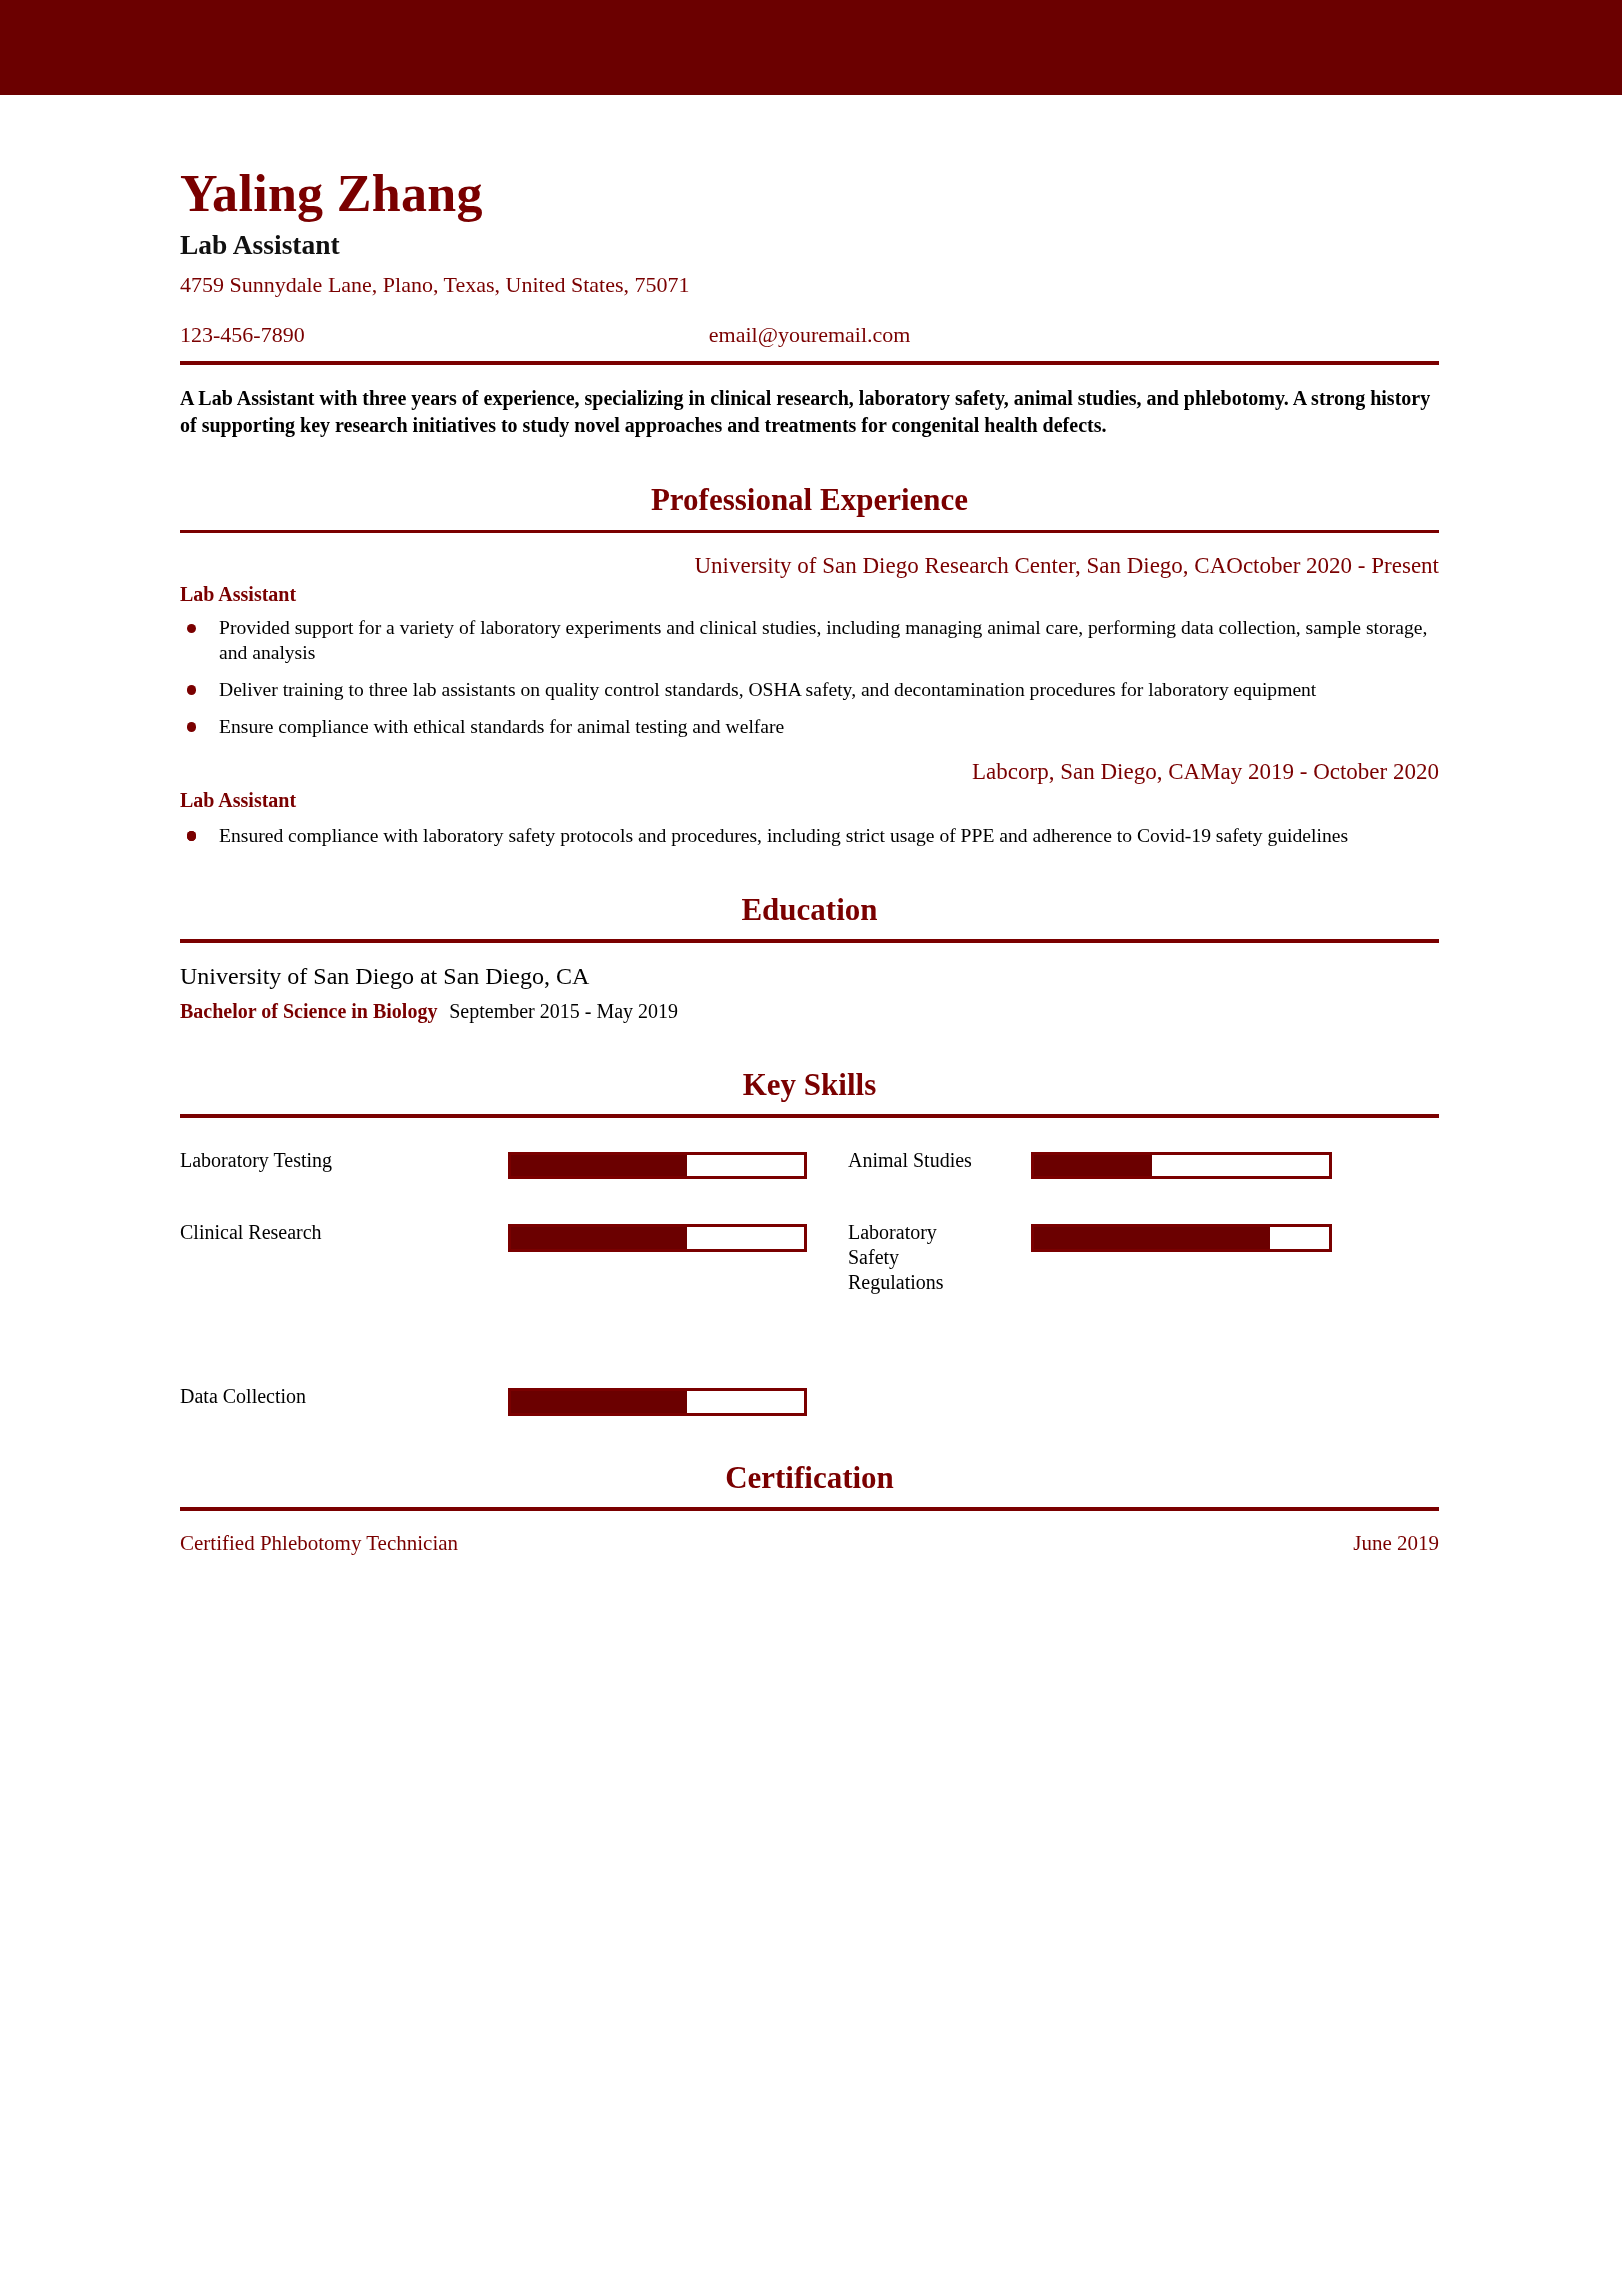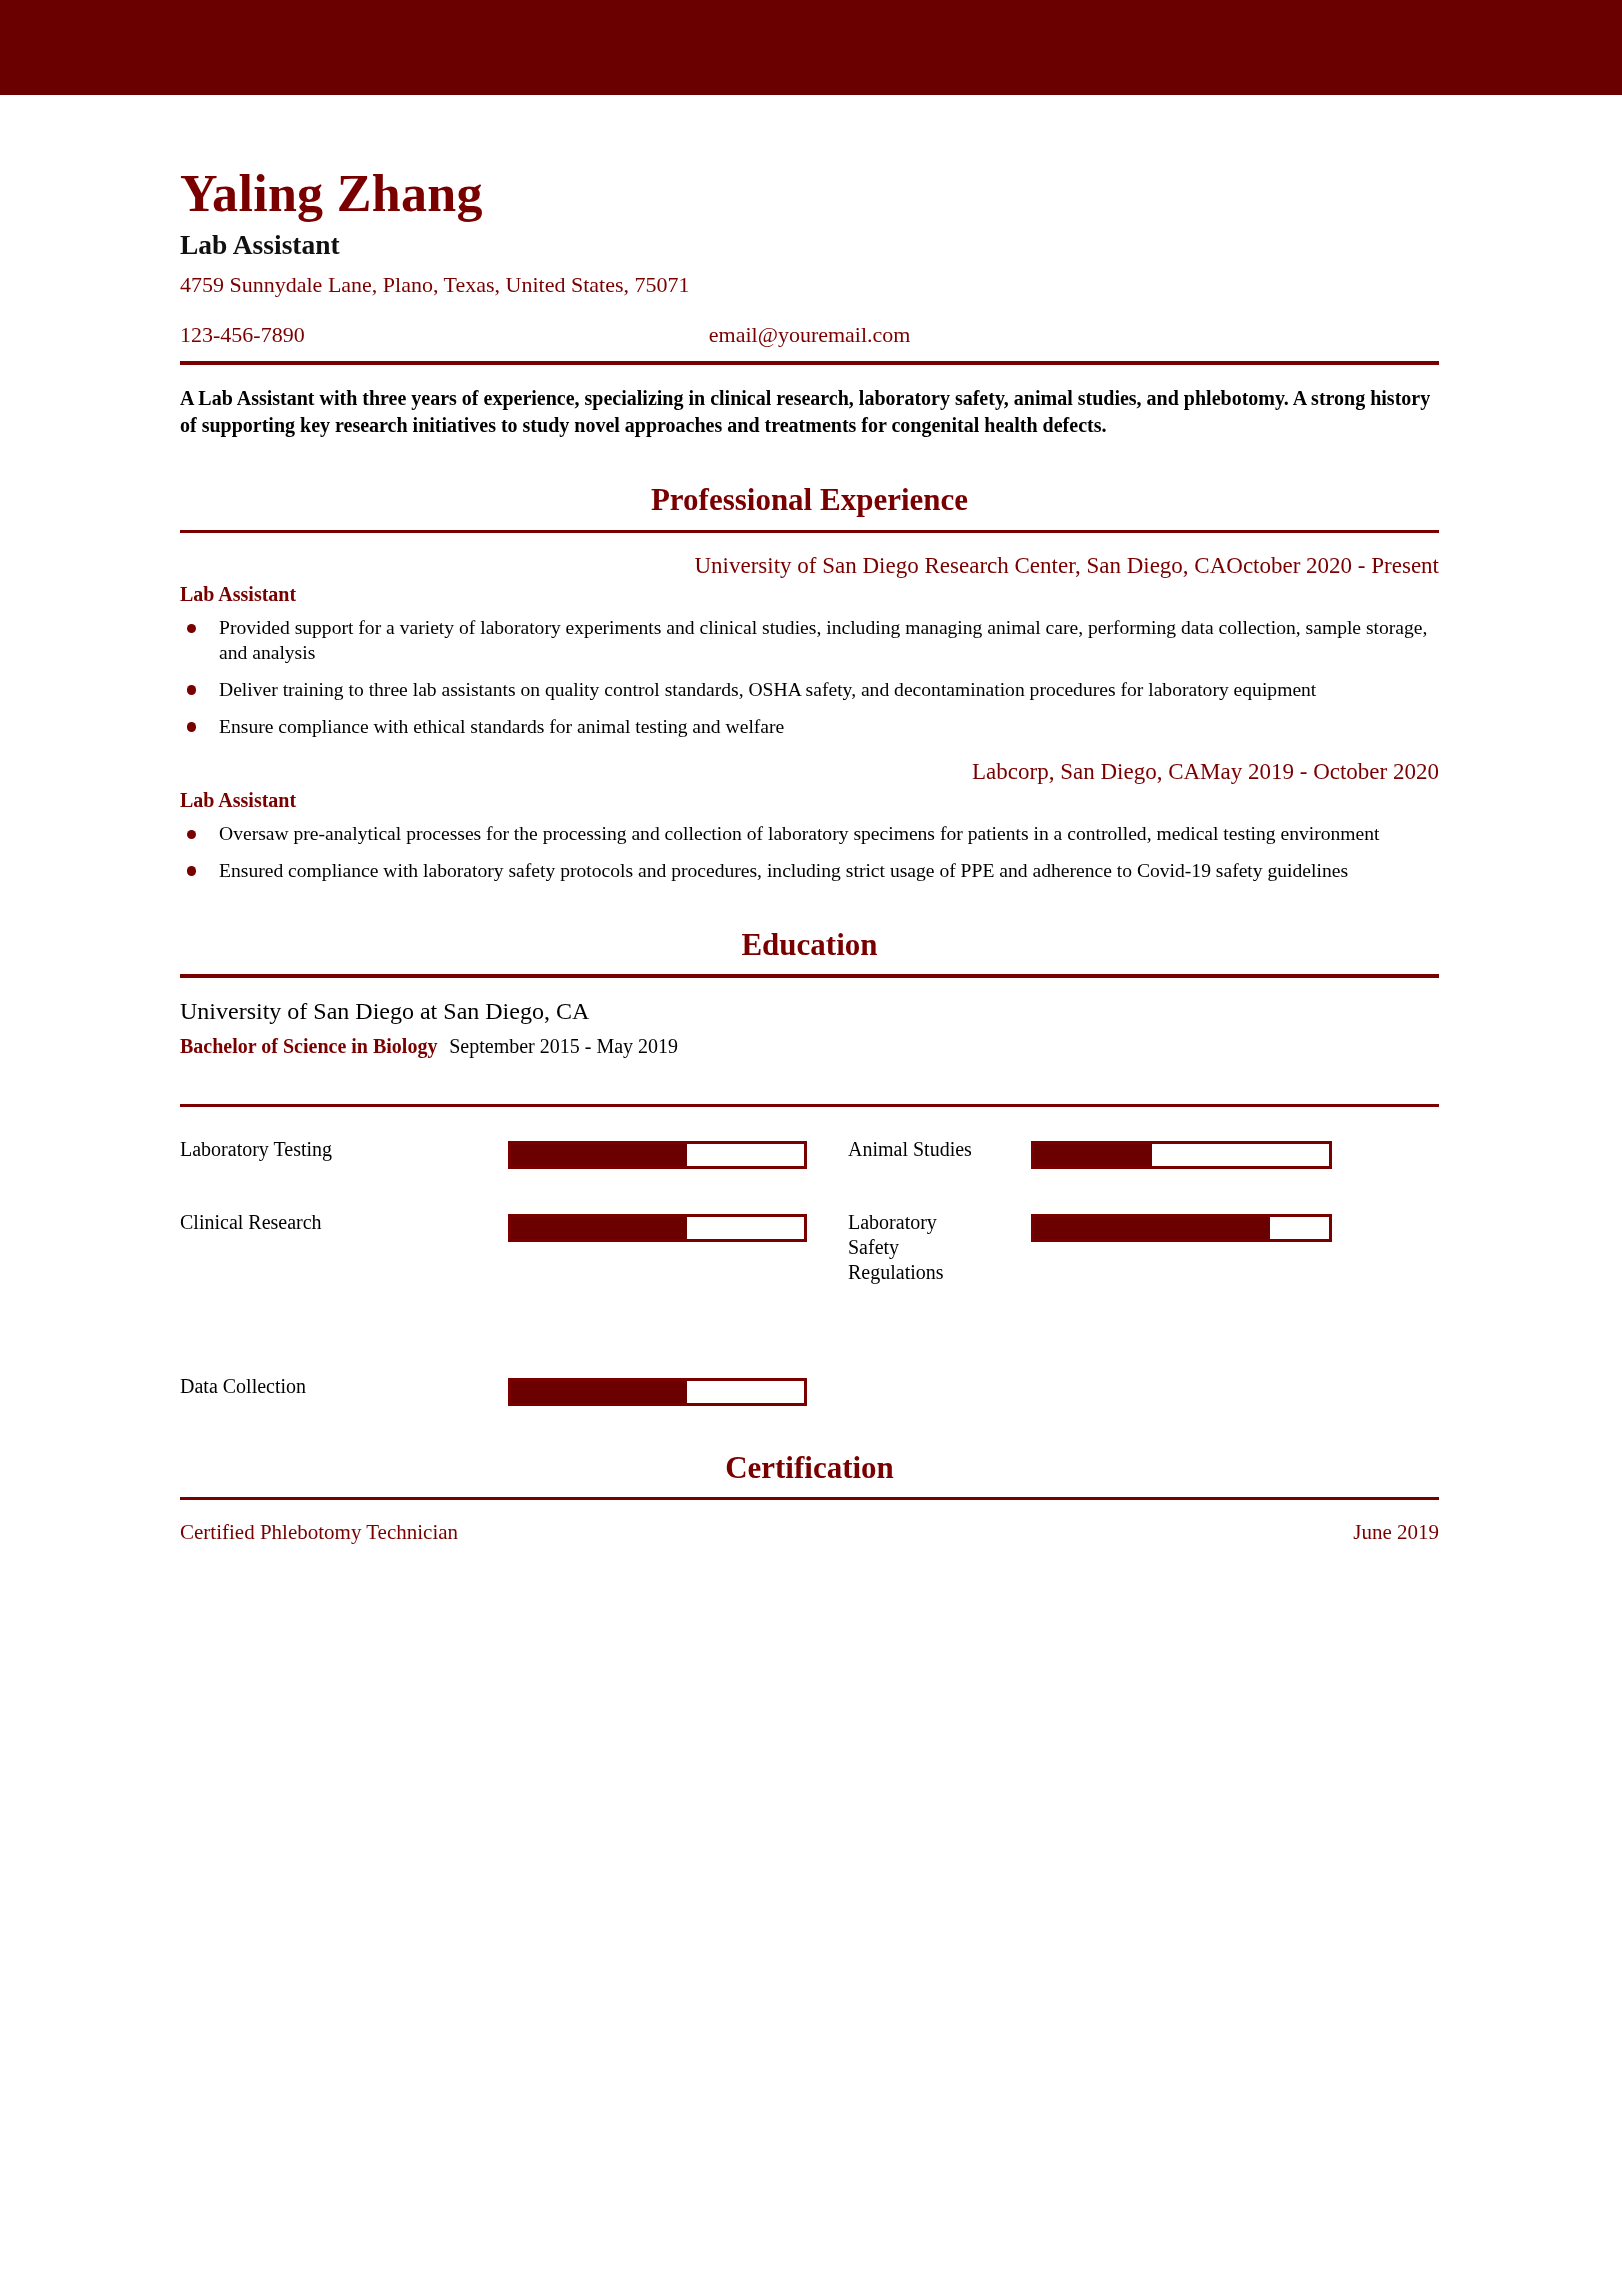--- a/index.html
+++ b/index.html
@@ -250,36 +250,37 @@
       </ul>
     </div>
 
     <div class="entry">
       <div class="entry-head">
         <span>Labcorp, San Diego, CA</span>
         <span>May 2019 - October 2020</span>
       </div>
       <div class="entry-role">Lab Assistant</div>
       <ul class="bullets">
-        <li><span class="dot"></span><span>Oversaw pre-analytical processes for the processing and collection  of laboratory specimens for patients in a controlled, medical testing  environment</span></li>
+        <li><span class="dot"></span></li>
         <li><span class="dot"></span><span>Ensured compliance with laboratory safety protocols and procedures,  including strict usage of PPE and adherence to Covid-19 safety  guidelines</span></li>
       </ul>
     </div>
   </div>
 
   <div class="section">
     <div class="section-title">Education</div>
     <div class="rule-thin"></div>
     <div class="edu-school">University of San Diego at San Diego, CA</div>
     <div class="edu-line2">
       <span class="edu-degree">Bachelor of Science in Biology</span><span class="edu-dates">September 2015 - May 2019</span>
     </div>
   </div>
 
   <div class="section">
+    <div class="section-title">Key Skills</div>
     <div class="rule-thin"></div>
 
     <div class="skills-grid">
 
       <div class="skill-cell-label">Laboratory Testing</div>
       <div class="skill-cell-bar">
         <div class="bar-track">
           <div class="bar-fill" style="width: 60%;"></div>
         </div>
       </div>

